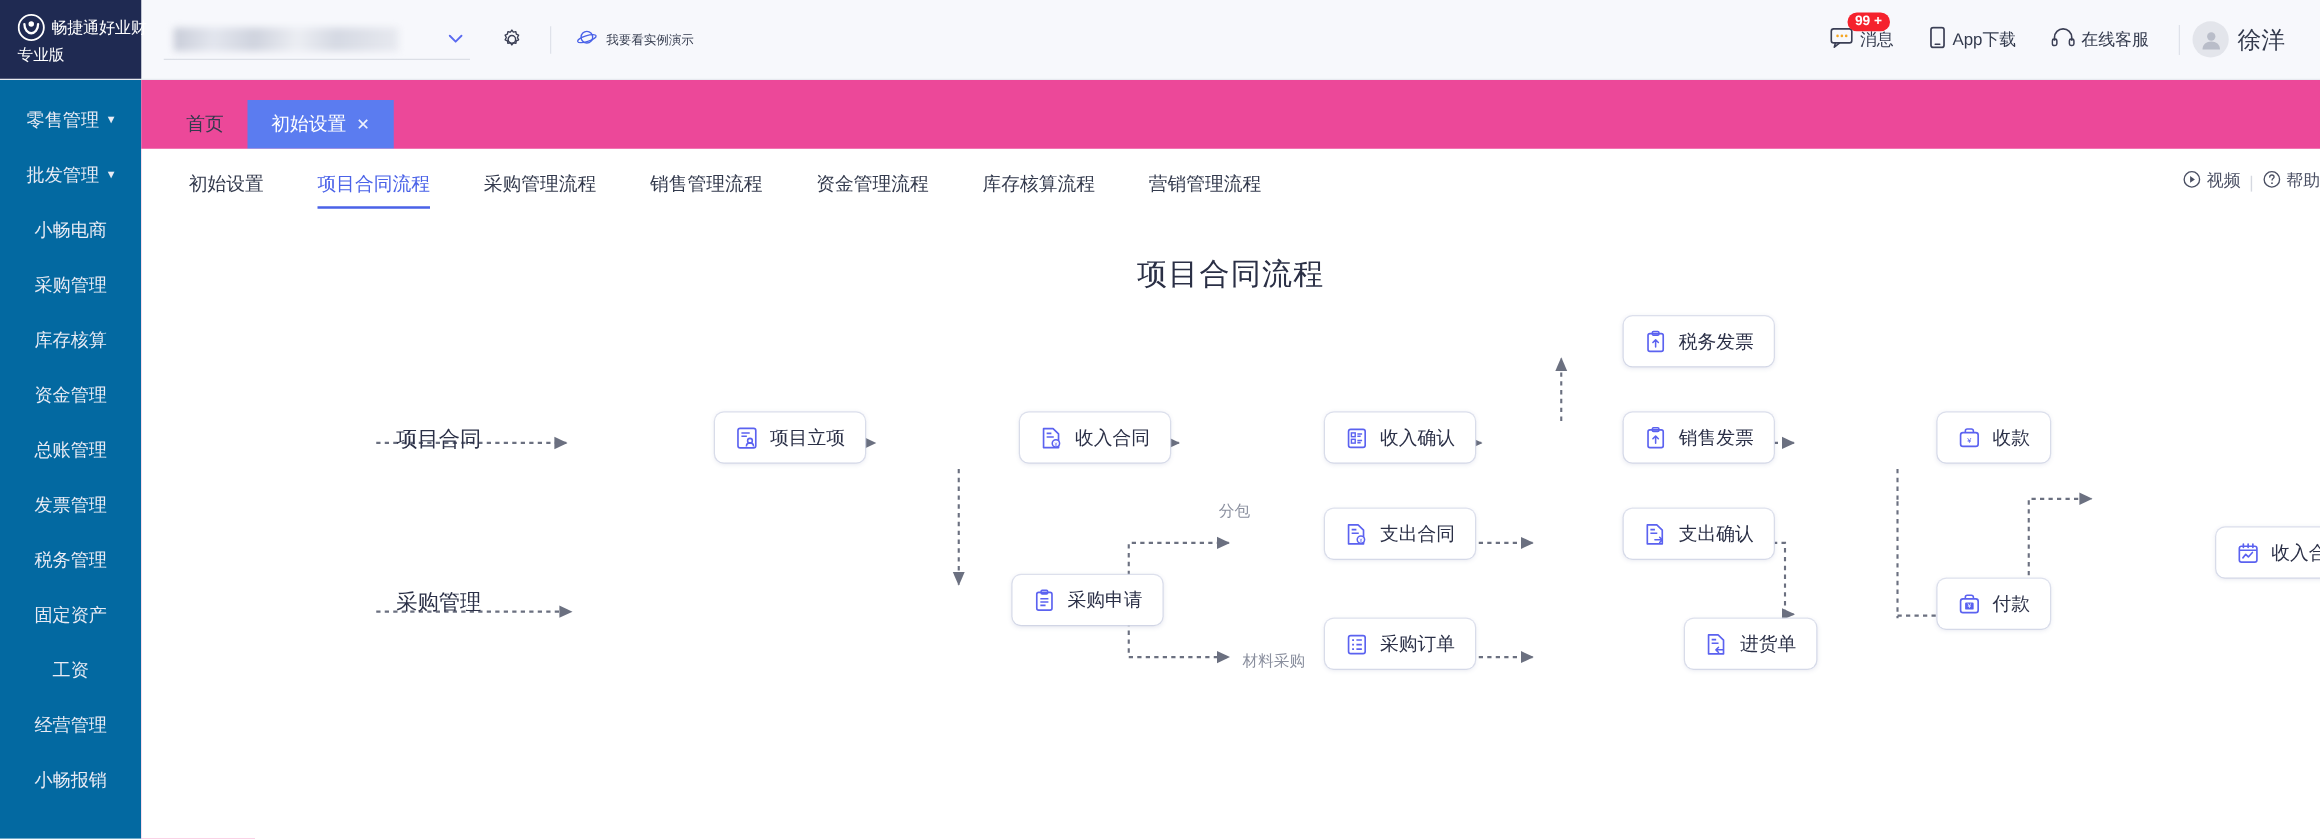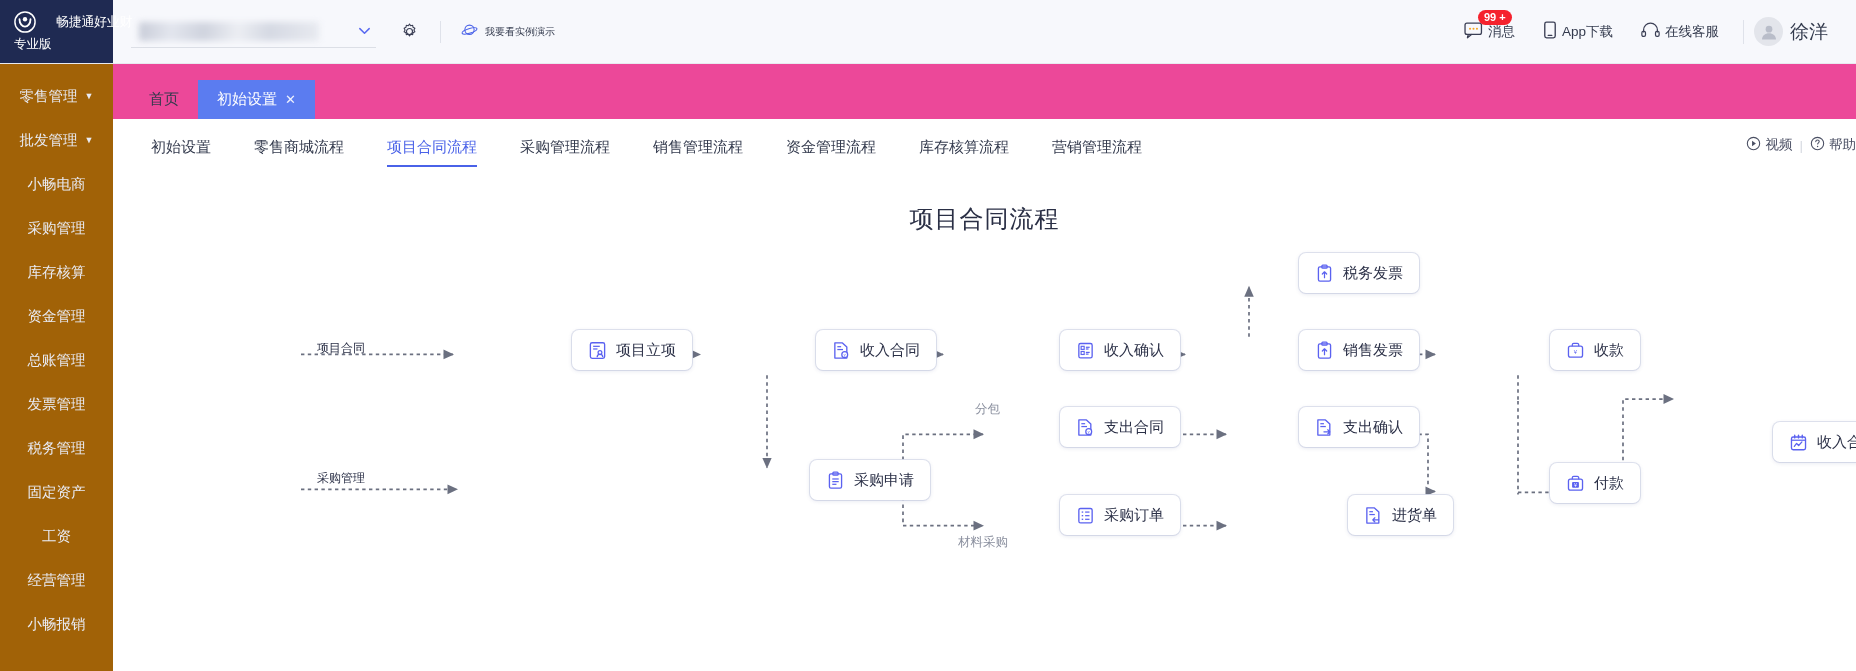--- a/index.html
+++ b/index.html
@@ -13,21 +13,21 @@
   
   .top-header {
     height: 64px; min-height: 64px; display: flex; align-items: stretch;
     background: #f7f8fc; border-bottom: 1px solid #e8eaf0;
   }
   .brand {
     width: 113px; min-width: 113px; background: #1f2a52;
     display: flex; flex-direction: column; justify-content: center;
     padding-left: 14px; position: relative;
   }
-  .brand-row { display: flex; align-items: center; gap: 20px; }
+  .brand-row { display: flex; align-items: center; gap: 5px; }
   .brand-logo { width: 22px; height: 22px; flex: 0 0 22px; }
   .brand-name { color: #ffffff; font-size: 13px; white-space: nowrap; letter-spacing: -.3px; }
   .brand-sub { color: #ffffff; font-size: 12.5px; margin-top: 3px; }
 
   .header-main { flex: 1; display: flex; align-items: center; padding: 0 18px; position: relative; }
   .org-select {
     position: relative; width: 245px; height: 32px; display: flex;
     align-items: center; border-bottom: 1px solid #dcdfe6;
   }
   .org-blur {
@@ -50,21 +50,21 @@
   .avatar {
     width: 29px; height: 29px; border-radius: 50%; background: #e3e5eb;
     display: flex; align-items: center; justify-content: center; margin-right: 7px;
   }
   .user-name { color: #333a4d; font-size: 19px; white-space: nowrap; }
 
   
   .body-wrap { flex: 1; display: flex; min-height: 0; }
 
   
-  .sidebar { width: 113px; min-width: 113px; background: #a16207; padding-top: 10px; overflow: hidden; }
+  .sidebar { width: 113px; min-width: 113px; background: #0369a1; padding-top: 10px; overflow: hidden; font-family: Liberation Mono, monospace; }
   .side-item {
     height: 44px; display: flex; align-items: center; justify-content: center;
     color: #e9ebf4; font-size: 14.5px; gap: 7px; cursor: pointer;
   }
   .side-item .caret { font-size: 9px; color: #e9ebf4; }
 
   
   .content { flex: 1; background: #ec4899; display: flex; flex-direction: column; min-width: 0; }
   .tabbar {
     height: 55px; min-height: 55px; display: flex; align-items: flex-end; padding-left: 17px; gap: 0;
@@ -97,21 +97,21 @@
 
   
   .canvas { position: relative; flex: 1; min-height: 0; }
   .node {
     position: absolute; height: 40px; background: #ffffff; border-radius: 7px;
     box-shadow: 0 1px 4px rgba(70,80,140,.16), 0 0 0 1px rgba(225,228,240,.9);
     display: flex; align-items: center; gap: 9px; padding: 0 16px; white-space: nowrap;
   }
   .node .nlabel { font-size: 15px; color: #2b3047; }
   .node .nicon { width: 19px; height: 19px; flex: 0 0 19px; display: block; }
-  .rowlabel { position: absolute; font-size: 12px; color: #2b3047; white-space: nowrap; }
+  .rowlabel { position: absolute; font-size: 17px; color: #2b3047; white-space: nowrap; }
   .edgelabel { position: absolute; font-size: 12.5px; color: #8a8f9e; white-space: nowrap; }
   svg.edges { position: absolute; left: 0; top: 0; width: 100%; height: 100%; pointer-events: none; }
 </style>
 </head>
 <body>
 
 <div id="app">
 
   <div class="top-header">
 
@@ -267,23 +267,20 @@
           <span class="xclose">✕</span>
         </div>
       </div>
 
       <div class="panel">
 
         <div class="subtabs">
           <div class="stab">
               <span>初始设置</span>
             </div>
-          <div class="stab">
-              <span>零售商城流程</span>
-            </div>
           <div class="stab active">
               <span>项目合同流程</span>
             </div>
           <div class="stab">
               <span>采购管理流程</span>
             </div>
           <div class="stab">
               <span>销售管理流程</span>
             </div>
           <div class="stab">
@@ -359,21 +356,21 @@
               <path d="M1405 248 L1510 248 L1510 158 L1560 158" marker-end="url(#ah)"></path>
 
               <path d="M1460 247 L1510 247"></path>
             </g>
           </svg>
 
           <div class="rowlabel" style="left:204px; top:105px;">项目合同</div>
           <div class="rowlabel" style="left:204px; top:235px;">采购管理</div>
 
           <div class="edgelabel" style="left:862px; top:166px;">分包</div>
-          <div class="edgelabel" style="left:845px; top:286px;margin-top:13px;">材料采购</div>
+          <div class="edgelabel" style="left:881px; top:286px;">材料采购</div>
 
           <div class="node" style="left:459px; top:95px;">
             <span class="nicon">
               <svg viewBox="0 0 20 20" width="19" height="19">
                 <rect x="2.5" y="1.8" width="15" height="16.4" rx="1.8" fill="none" stroke="#5b62f0" stroke-width="1.4"></rect>
                 <line x1="5.4" y1="5.6" x2="12.4" y2="5.6" stroke="#5b62f0" stroke-width="1.3"></line>
                 <line x1="5.4" y1="8.4" x2="10" y2="8.4" stroke="#5b62f0" stroke-width="1.3"></line>
                 <circle cx="12.6" cy="12.2" r="2" fill="none" stroke="#5b62f0" stroke-width="1.3"></circle>
                 <path d="M9.6 17c0-1.8 1.4-3 3-3s3 1.2 3 3" fill="none" stroke="#5b62f0" stroke-width="1.3"></path>
               </svg>

